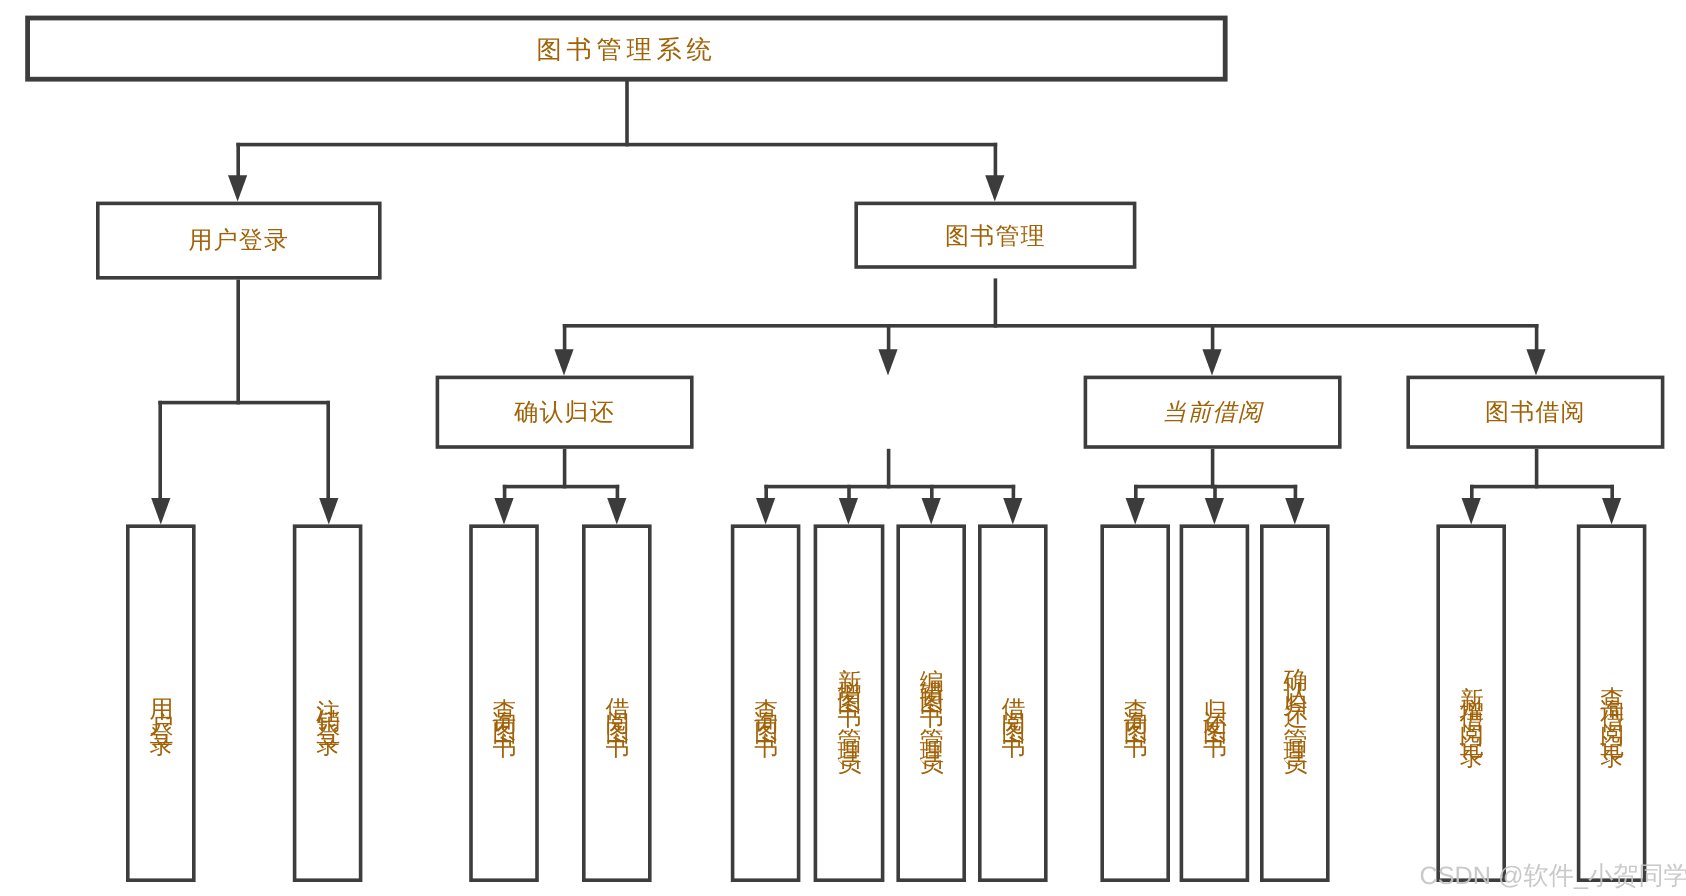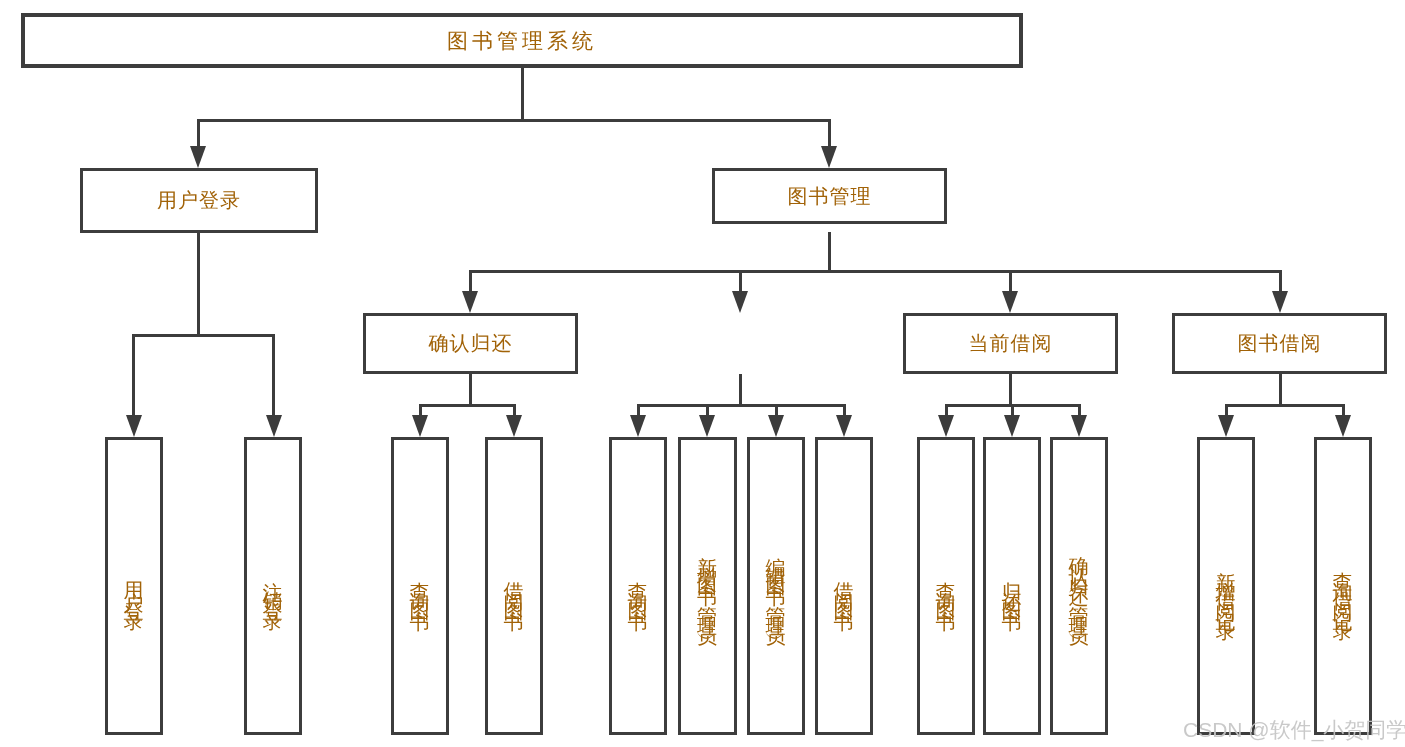--- a/index.html
+++ b/index.html
@@ -56,21 +56,21 @@
 
   <div class="box root" style="left:21px;top:13px;width:1002px;height:55px;">图书管理系统</div>
 
   <div class="box" style="left:80px;top:168px;width:238px;height:65px;">用户登录</div>
 
   <div class="box" style="left:712px;top:168px;width:235px;height:56px;">图书管理</div>
 
   <div class="box" style="left:363px;top:313px;width:215px;height:61px;">确认归还</div>
 
 
-  <div class="box" style="left:903px;top:313px;width:215px;height:61px;">当前借阅</div>
+  <div class="box" style="left:903px;top:313px;width:215px;height:61px;font-style:italic;">当前借阅</div>
 
   <div class="box" style="left:1172px;top:313px;width:215px;height:61px;">图书借阅</div>
 
   <div class="box leaf" style="left:105px;top:437px;width:58px;height:298px;">用户登录</div>
 
   <div class="box leaf" style="left:244px;top:437px;width:58px;height:298px;">注销登录</div>
 
   <div class="box leaf" style="left:391px;top:437px;width:58px;height:298px;">查询图书</div>
 
   <div class="box leaf" style="left:485px;top:437px;width:58px;height:298px;">借阅图书</div>

